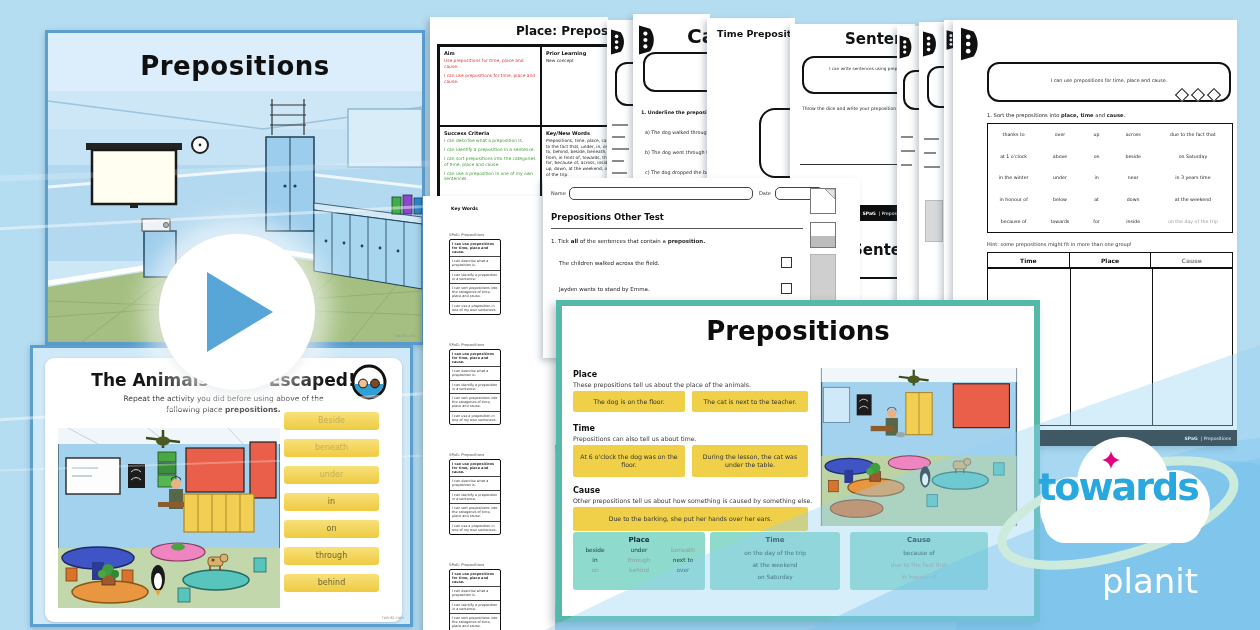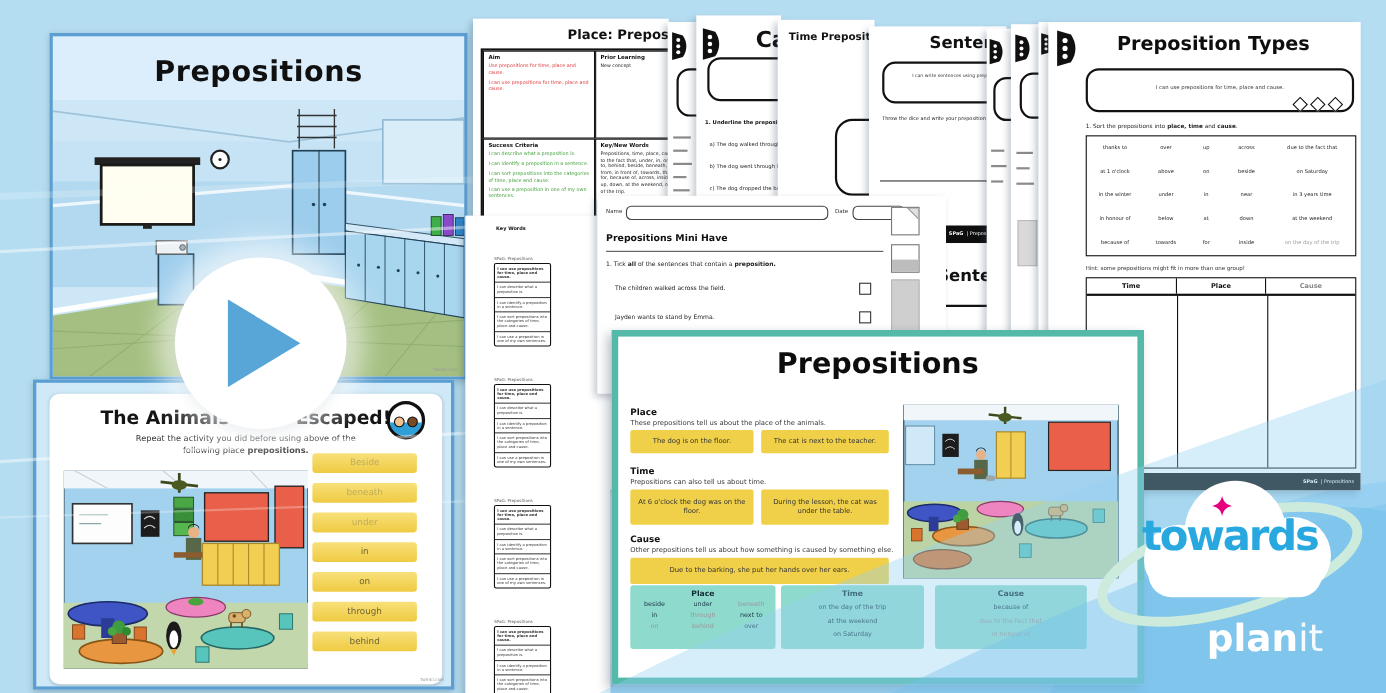--- a/index.html
+++ b/index.html
@@ -134,21 +134,21 @@
 
   
   #overlay{position:absolute;left:0;top:0;z-index:40;pointer-events:none;}
   #logo{position:absolute;left:990px;top:415px;width:270px;height:215px;z-index:50;}
   #logo .swirl{position:absolute;left:0;top:10px;}
   #logo .cloud{position:absolute;left:38px;top:18px;}
   #logo .brand{position:absolute;left:28px;top:50px;width:200px;text-align:center;
                font-size:38px;font-weight:bold;color:#29a8e0;letter-spacing:-2px;}
   #logo .star{position:absolute;left:112px;top:36px;}
   #logo .planit{position:absolute;left:60px;top:146px;width:200px;text-align:center;font-size:34px;color:#fff;letter-spacing:0;}
-  #logo .planit .pb{font-weight:bold;text-align:center;}
+  #logo .planit .pb{font-weight:normal;text-align:center;}
   #logo .planit .pl{font-weight:normal;opacity:.92;}
 </style>
 </head>
 <body>
 
 <div id="stage">
 
   <svg class="abs" width="1260" height="630" style="left:0;top:0;z-index:0;">
     <path d="M420,630 C640,578 840,592 995,524 C1090,483 1175,446 1260,438 L1260,630 Z" fill="#9bd1f0"></path>
     <path d="M955,630 C985,548 1062,486 1168,466 C1208,459 1240,460 1260,465 L1260,630 Z" fill="#7fc3eb"></path>
@@ -452,21 +452,21 @@
     <div class="field" style="left:232px;top:9px;width:48px;"></div>
     <div class="sq" style="top:10px;">
         <svg width="24" height="24">
           <polygon points="24,0 24,10 14,0" fill="#e2e2e2" stroke="#999" stroke-width="1"></polygon>
         </svg>
       </div>
     <div class="sq" style="top:44px;">
         <div style="position:absolute;bottom:0;left:0;right:0;height:11px;background:#bdbdbd;"></div>
       </div>
     <div class="grayband"></div>
-    <div class="t">Prepositions Mini Have</div>
+    <div class="t">Prepositions Other Test</div>
     <div class="rule"></div>
     <div class="q"><span>1. Tick </span><b>all</b><span> of the sentences that contain a </span><b>preposition.</b></div>
     <div class="sent" style="top:82px;">The children walked across the field.</div>
     <div class="cb" style="top:79px;"></div>
     <div class="sent" style="top:108px;">Jayden wants to stand by Emma.</div>
     <div class="cb" style="top:105px;"></div>
     <div class="sent" style="top:134px;">They forgot their PE kits and they don't know their letters.</div>
     <div class="cb" style="top:131px;"></div>
   </div>
 
@@ -504,21 +504,20 @@
       </svg>
   </div>
 
   <div id="pt" class="sheet">
     <svg class="diff-icon" style="left:6px;top:6px;" width="22" height="36" viewBox="0 0 22 40">
         <path d="M1,2 L15,6 C21,15 21,25 15,34 L1,38 Z" fill="#101010"></path>
         <circle cx="9" cy="12" r="2.6" fill="#fff"></circle>
         <circle cx="9" cy="20" r="2.6" fill="#fff"></circle>
         <circle cx="9" cy="28" r="2.6" fill="#fff"></circle>
       </svg>
-    <div class="t">Preposition Types</div>
     <div class="ican pill">
         <span>I can use prepositions for time, place and cause.</span>
       </div>
     <div class="dia" style="left:224px;top:70px;"></div>
     <div class="dia" style="left:240px;top:70px;"></div>
     <div class="dia" style="left:256px;top:70px;"></div>
     <div class="q"><span>1. Sort the prepositions into </span><b>place, time</b><span> and </span><b>cause</b><span>.</span></div>
     <div class="grid">
       <span>thanks to</span>
         <span>over</span>

